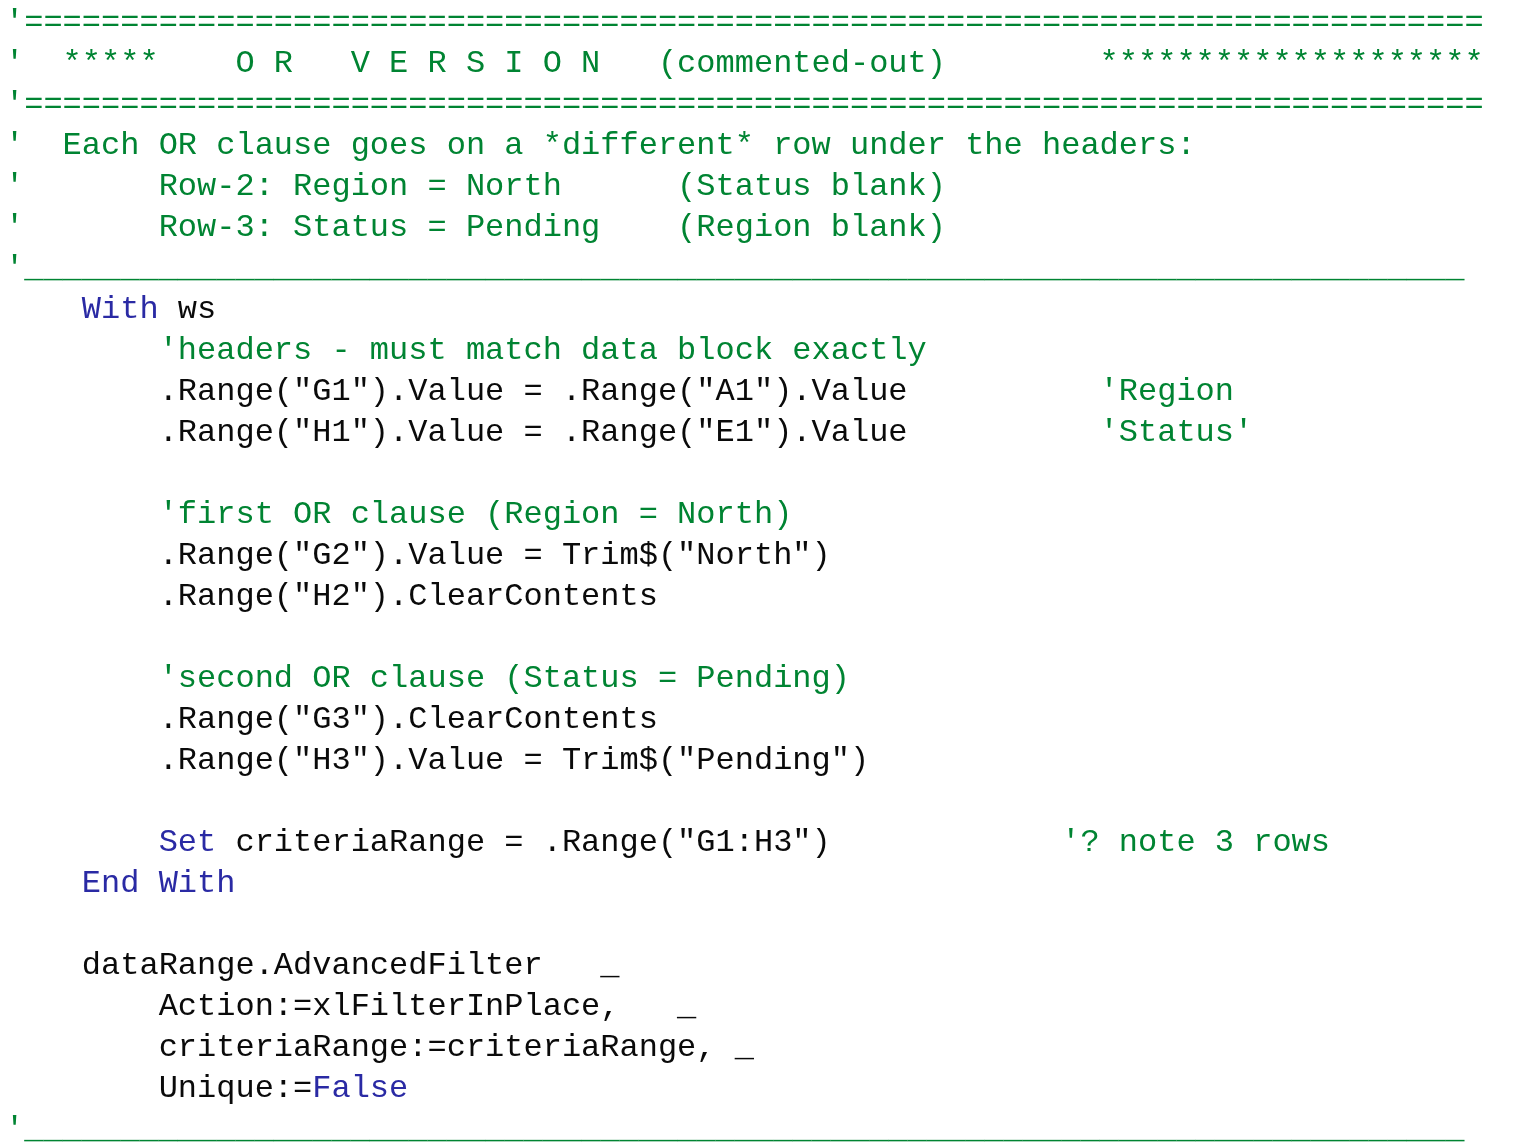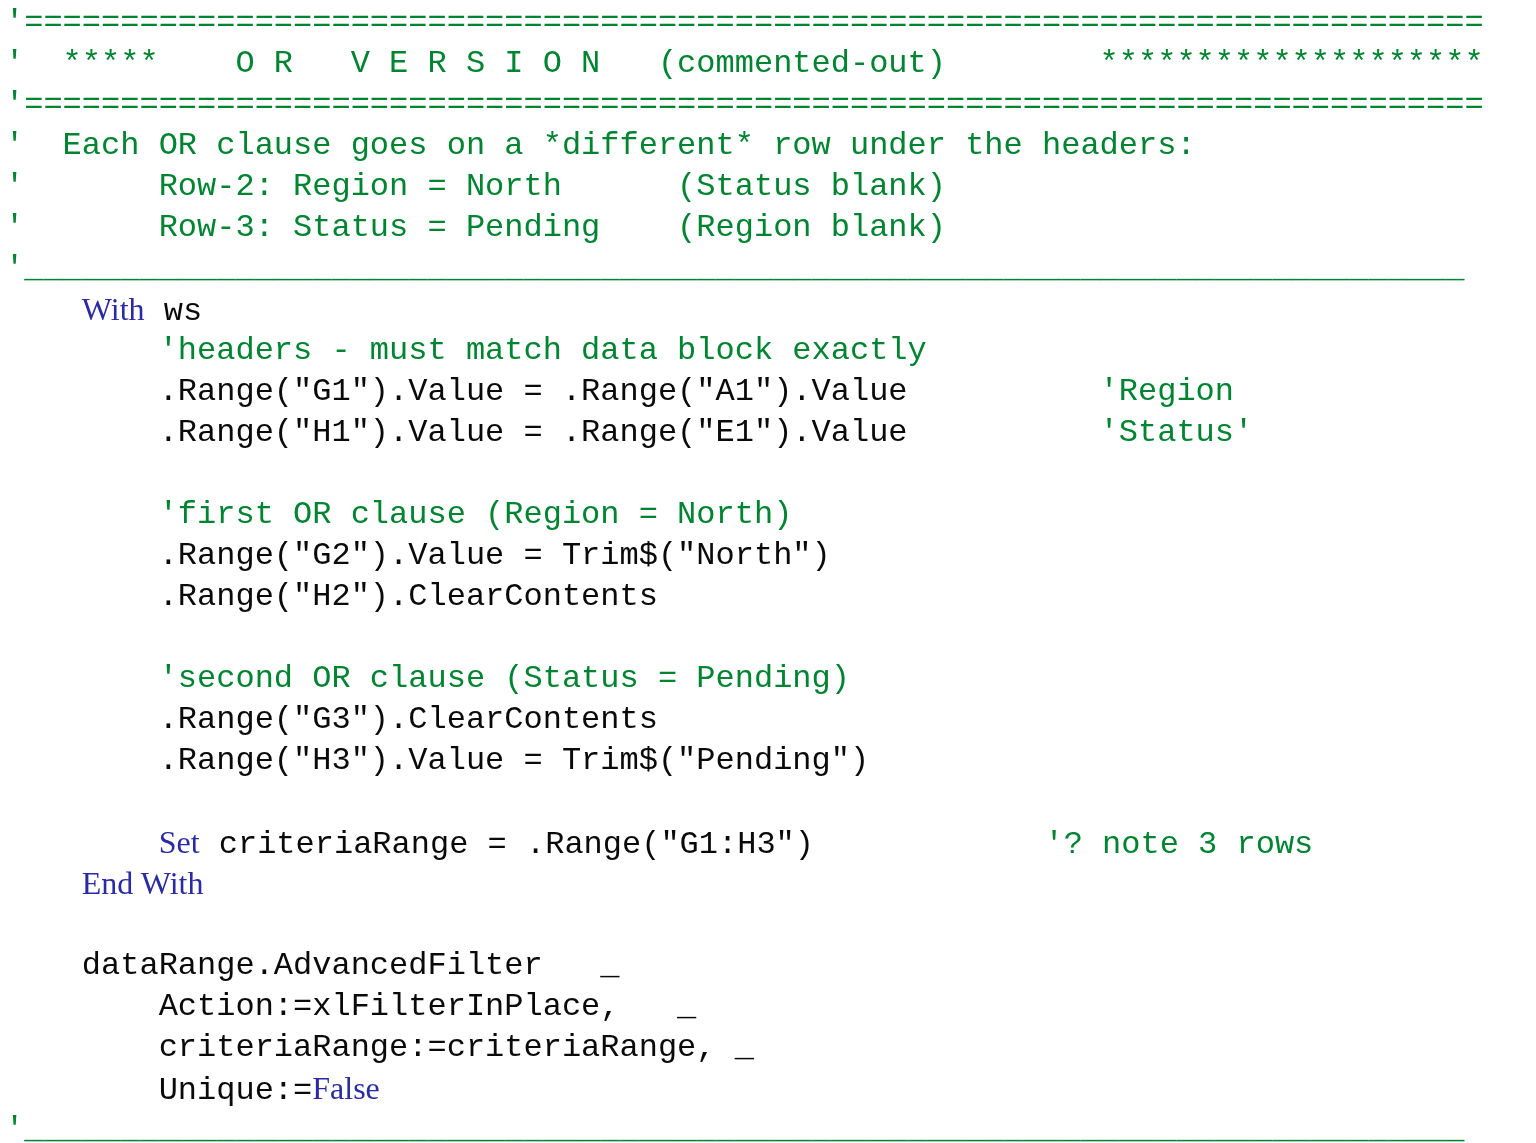--- a/index.html
+++ b/index.html
@@ -20,18 +20,18 @@
     line-height: 41px;
     white-space: pre;
     cursor: text;
   }
   .line {
     height: 41px;
     white-space: pre;
   }
   .seg-code { color: var(--code-black, #0a0a0a); }
   .seg-com  { color: var(--comment-green, #008432); }
-  .seg-kw   { color: var(--keyword-blue, #2a2aa4); font-family: Liberation Serif, serif; }
+  .seg-kw   { color: var(--keyword-blue, #2a2aa4); }
 </style>
 </head>
 <body style="background: rgb(255, 255, 255);">
 
 <div class="code-pane" id="code-pane"><div class="line"><span class="seg-com">'============================================================================</span></div><div class="line"><span class="seg-com">'  *****    O R   V E R S I O N   (commented-out)        ********************</span></div><div class="line"><span class="seg-com">'============================================================================</span></div><div class="line"><span class="seg-com">'  Each OR clause goes on a *different* row under the headers:</span></div><div class="line"><span class="seg-com">'       Row-2: Region = North      (Status blank)</span></div><div class="line"><span class="seg-com">'       Row-3: Status = Pending    (Region blank)</span></div><div class="line"><span class="seg-com">'___________________________________________________________________________</span></div><div class="line"><span class="seg-code">    </span><span class="seg-kw">With</span><span class="seg-code"> ws</span></div><div class="line"><span class="seg-code">        </span><span class="seg-com">'headers - must match data block exactly</span></div><div class="line"><span class="seg-code">        .Range("G1").Value = .Range("A1").Value          </span><span class="seg-com">'Region</span></div><div class="line"><span class="seg-code">        .Range("H1").Value = .Range("E1").Value          </span><span class="seg-com">'Status'</span></div><div class="line"> </div><div class="line"><span class="seg-code">        </span><span class="seg-com">'first OR clause (Region = North)</span></div><div class="line"><span class="seg-code">        .Range("G2").Value = Trim$("North")</span></div><div class="line"><span class="seg-code">        .Range("H2").ClearContents</span></div><div class="line"> </div><div class="line"><span class="seg-code">        </span><span class="seg-com">'second OR clause (Status = Pending)</span></div><div class="line"><span class="seg-code">        .Range("G3").ClearContents</span></div><div class="line"><span class="seg-code">        .Range("H3").Value = Trim$("Pending")</span></div><div class="line"> </div><div class="line"><span class="seg-code">        </span><span class="seg-kw">Set</span><span class="seg-code"> criteriaRange = .Range("G1:H3")            </span><span class="seg-com">'? note 3 rows</span></div><div class="line"><span class="seg-code">    </span><span class="seg-kw">End With</span></div><div class="line"> </div><div class="line"><span class="seg-code">    dataRange.AdvancedFilter   _</span></div><div class="line"><span class="seg-code">        Action:=xlFilterInPlace,   _</span></div><div class="line"><span class="seg-code">        criteriaRange:=criteriaRange, _</span></div><div class="line"><span class="seg-code">        Unique:=</span><span class="seg-kw">False</span></div><div class="line"><span class="seg-com">'___________________________________________________________________________</span></div></div>
 
 </body></html>

